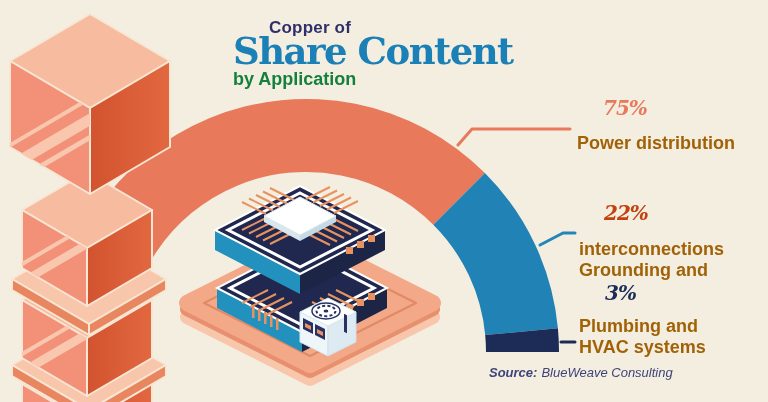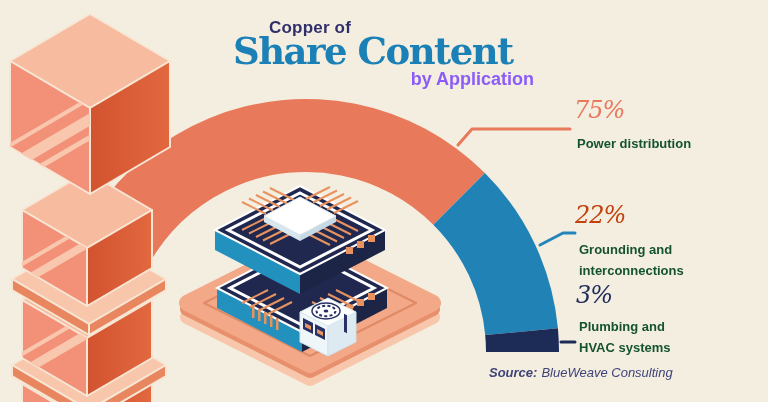--- a/index.html
+++ b/index.html
@@ -13,34 +13,34 @@
 
   .kicker{
     left:269px; top:18px; font-size:17px; font-weight:bold; color:#312f6a;
     letter-spacing:.2px;
   }
   .main-title{
     left:233px; top:29px; font-family:"DejaVu Serif", serif;
     font-size:37px; font-weight:bold; color:#1b80b6; letter-spacing:-1.5px;
   }
   .sub-title{
-    left:233px; top:69px; width:301px; text-align:right;
-    font-size:18px; font-weight:bold; color:#8b5cf6;
+    left:233px; top:69px; width:301px; text-align:left;
+    font-size:18px; font-weight:bold; color:#15803d;
   }
 
   .pct{
-    font-family:"DejaVu Serif", serif; font-style:italic; font-weight:normal;
-    font-size:24px; letter-spacing:-1px;
+    font-family:"DejaVu Serif", serif; font-style:italic; font-weight:bold;
+    font-size:20px; letter-spacing:-1px;margin-left:29px;
   }
   .pct-75{left:574px; top:96px;  color:#e8795b;}
   .pct-22{left:575px; top:201px; color:#c2410c;}
   .pct-3 {left:576px; top:281px; color:#1d2b57;}
 
   .lbl{
-    font-size:13px; font-weight:bold; color:#14532d; line-height:21px;
+    font-size:18px; font-weight:bold; color:#a16207; line-height:21px;
   }
   .lbl-75{left:577px; top:133px;}
   .lbl-22{left:579px; top:239px;}
   .lbl-3 {left:579px; top:316px;}
 
   .source{
     left:489px; top:365px; font-size:13px; font-style:italic; color:#3f4379;
   }
   .source .pfx{font-weight:bold; margin-right:4px;}
 </style>
@@ -213,22 +213,22 @@
   <div class="abs main-title">Share Content</div>
   <div class="abs sub-title">by Application</div>
 
   <div class="abs pct pct-75">75%</div>
   <div class="abs lbl lbl-75">
     <span style="display:block">Power distribution</span>
   </div>
 
   <div class="abs pct pct-22">22%</div>
   <div class="abs lbl lbl-22">
+    <span style="display:block">interconnections</span>
     <span style="display:block">Grounding and</span>
-    <span style="display:block">interconnections</span>
   </div>
 
   <div class="abs pct pct-3">3%</div>
   <div class="abs source">
     <span class="pfx">Source:</span><span>BlueWeave Consulting</span>
   </div>
 
   <div class="abs lbl lbl-3">
     <span style="display:block">Plumbing and</span>
     <span style="display:block">HVAC systems</span>

